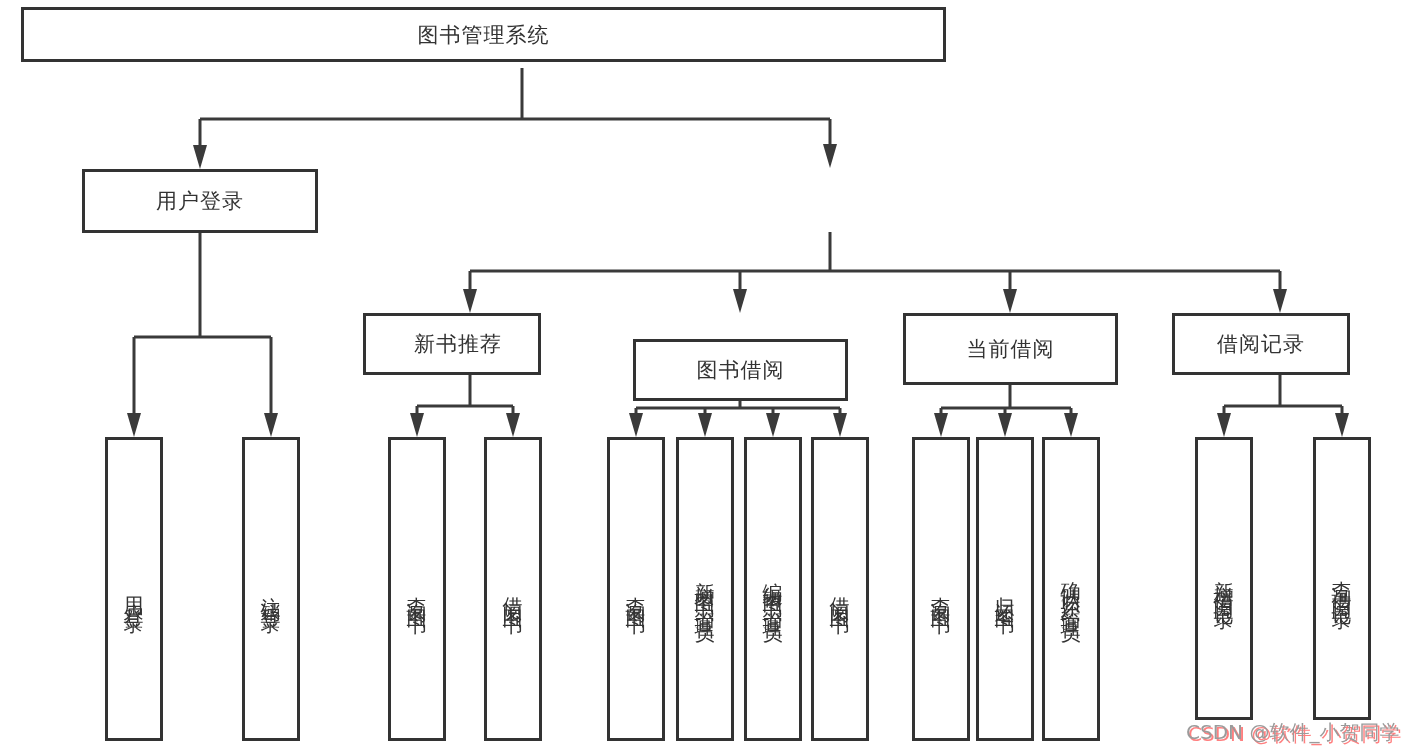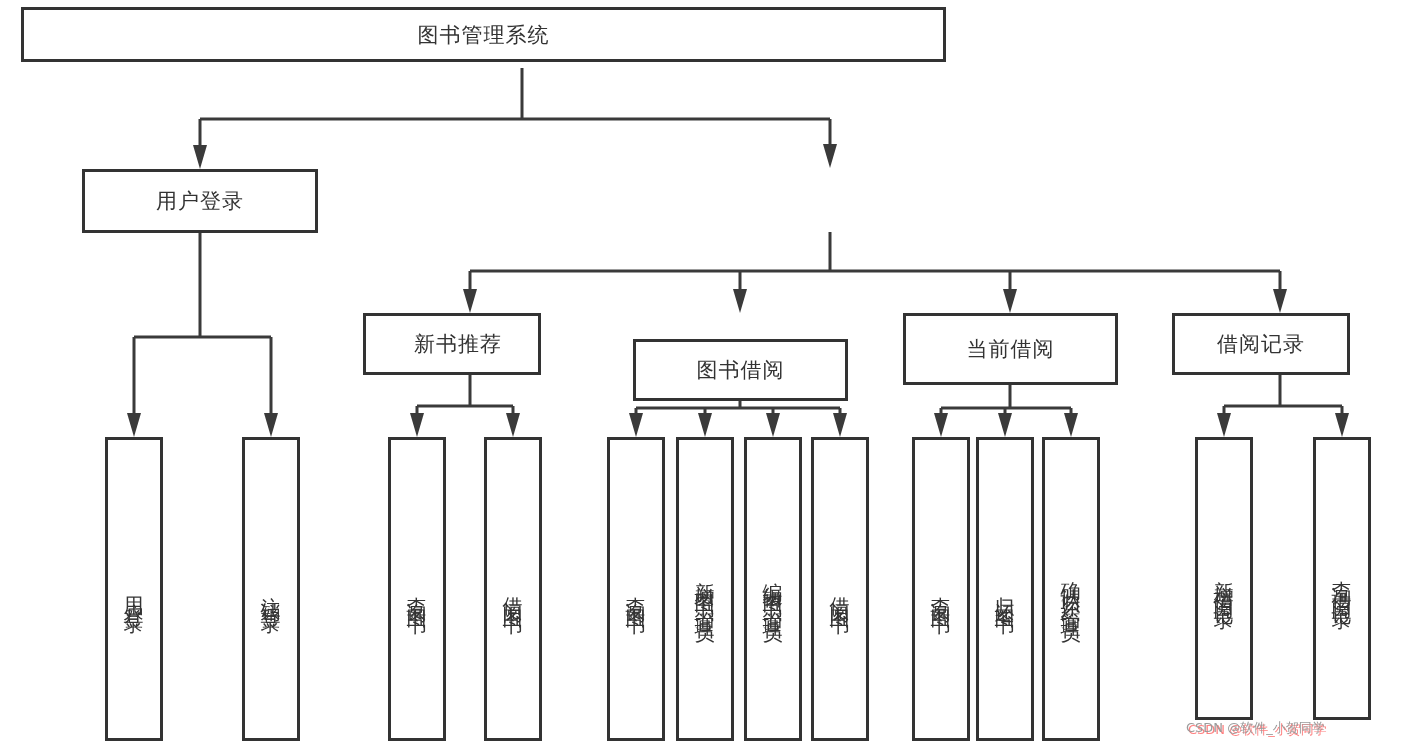--- a/index.html
+++ b/index.html
@@ -28,21 +28,21 @@
     text-orientation:mixed;
     font-size:20px;
     letter-spacing:6px;
     line-height:1;
     padding-top:8px;
   }
   .watermark{
     position:absolute;
     left:1186px;top:719px;
     z-index:2;
-    font-size:13px;
+    font-size:20px;
     color:#9b9b9b;
     text-shadow:2px 2px 0 #ff8080;
     white-space:nowrap;
   }
 </style>
 </head>
 <body>
 
 <div id="canvas">
 

